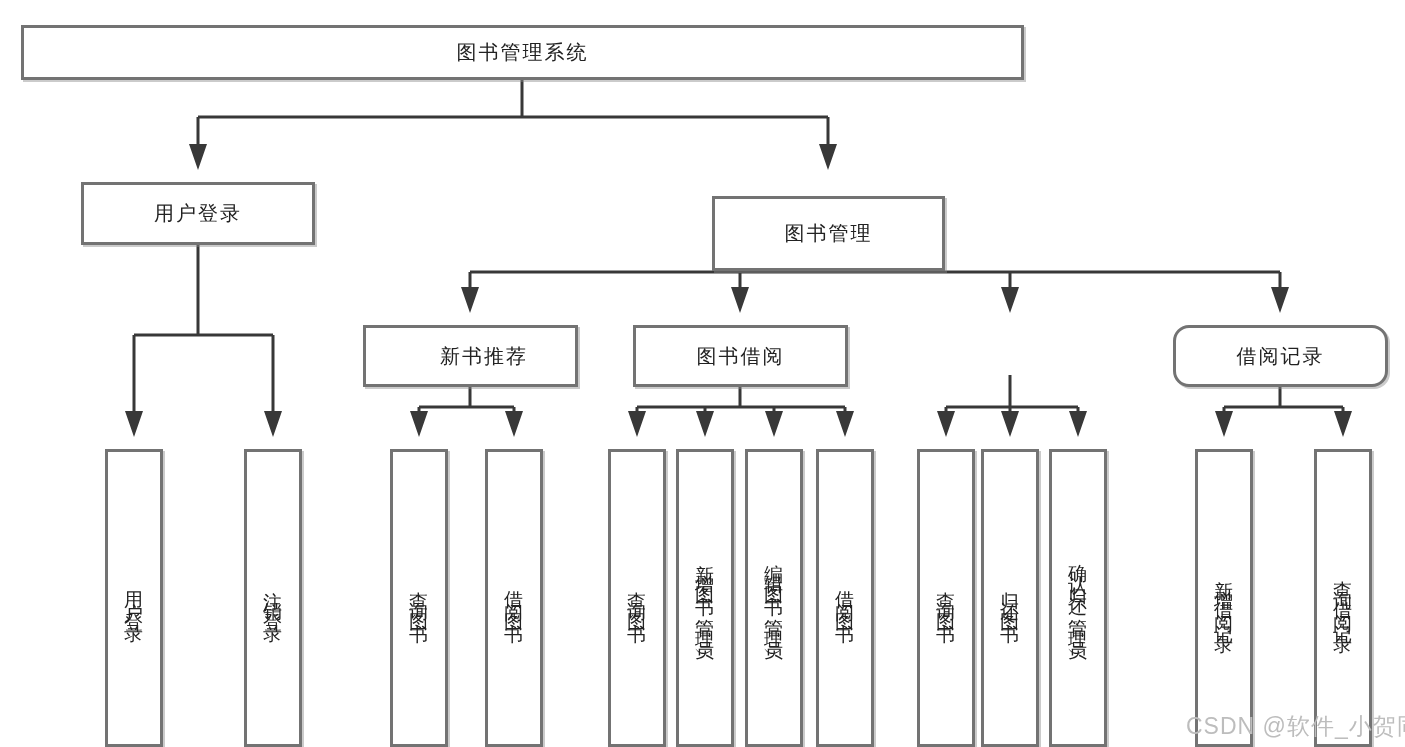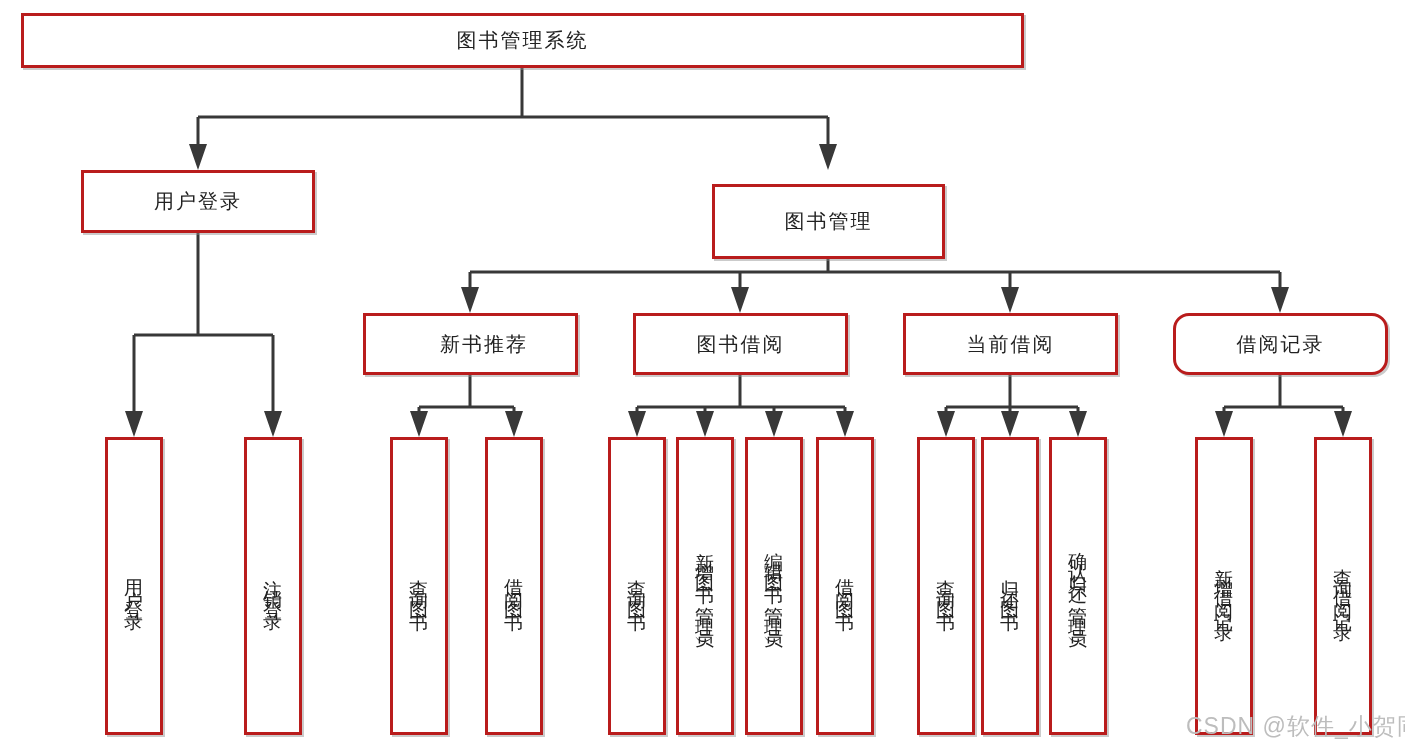--- a/index.html
+++ b/index.html
@@ -13,26 +13,27 @@
   }
   .connectors {
     position: absolute;
     left: 0; top: 0;
     width: 1405px; height: 747px;
   }
   .box {
     position: absolute;
     box-sizing: border-box;
     background: #ffffff;
-    border: 3px solid #b91c1c;
+    border: 3px solid #737373;
     box-shadow: 2px 2px 0 rgba(140,140,140,0.45);
     display: flex;
     align-items: center;
     justify-content: center;
     color: #222222;
+    margin-top: 12px;
   }
   .h-label {
     font-size: 20px;
     letter-spacing: 2px;
     white-space: nowrap;
   }
   .root-box   { left: 21px;   top: 13px;  width: 1003px; height: 55px; }
   .l2-0       { left: 81px;   top: 170px; width: 234px;  height: 63px; }
   .l2-1       { left: 712px;  top: 184px; width: 233px;  height: 75px; }
   .l3         { top: 313px; width: 215px; height: 62px; }
@@ -148,23 +149,20 @@
   <div class="box l2-1">
     <span class="h-label">图书管理</span>
   </div>
 
   <div class="box l3 l3-0">
     <span class="h-label">新书推荐</span>
   </div>
   <div class="box l3 l3-1">
     <span class="h-label">图书借阅</span>
   </div>
-  <div class="box l3 l3-2">
-    <span class="h-label">当前借阅</span>
-  </div>
   <div class="box l3 l3-3">
     <span class="h-label">借阅记录</span>
   </div>
 
   <div class="box leaf lf-0">
     <span class="v-label">用户登录</span>
   </div>
   <div class="box leaf lf-1">
     <span class="v-label">注销登录</span>
   </div>

